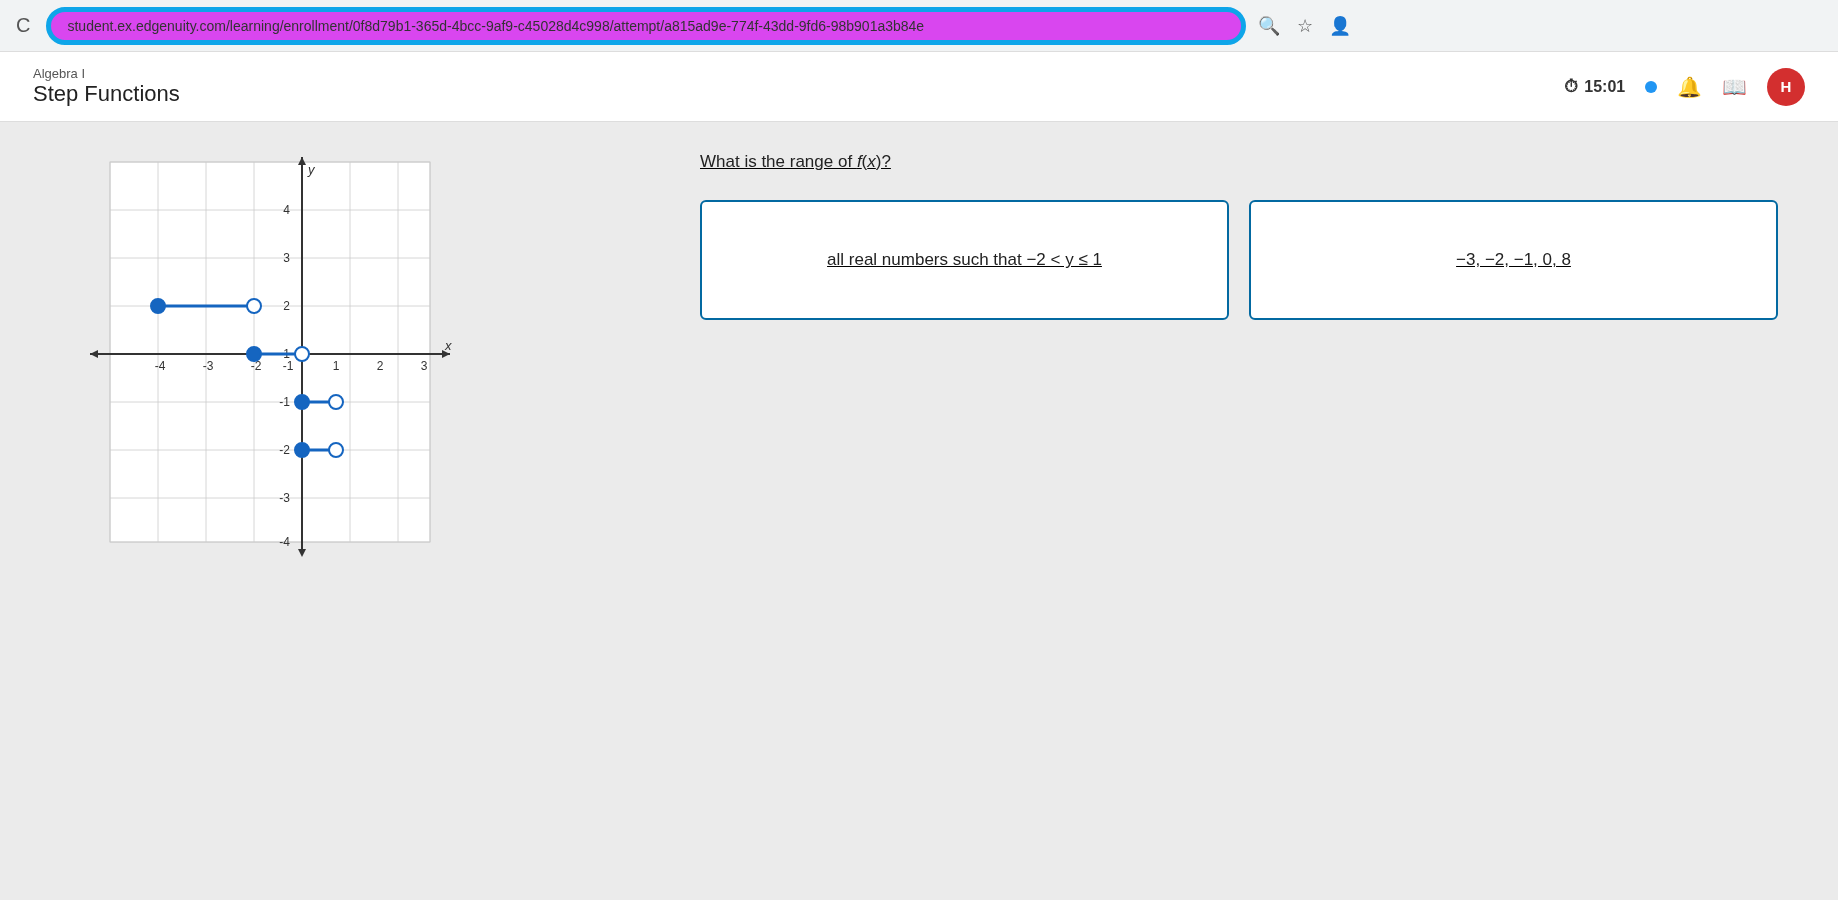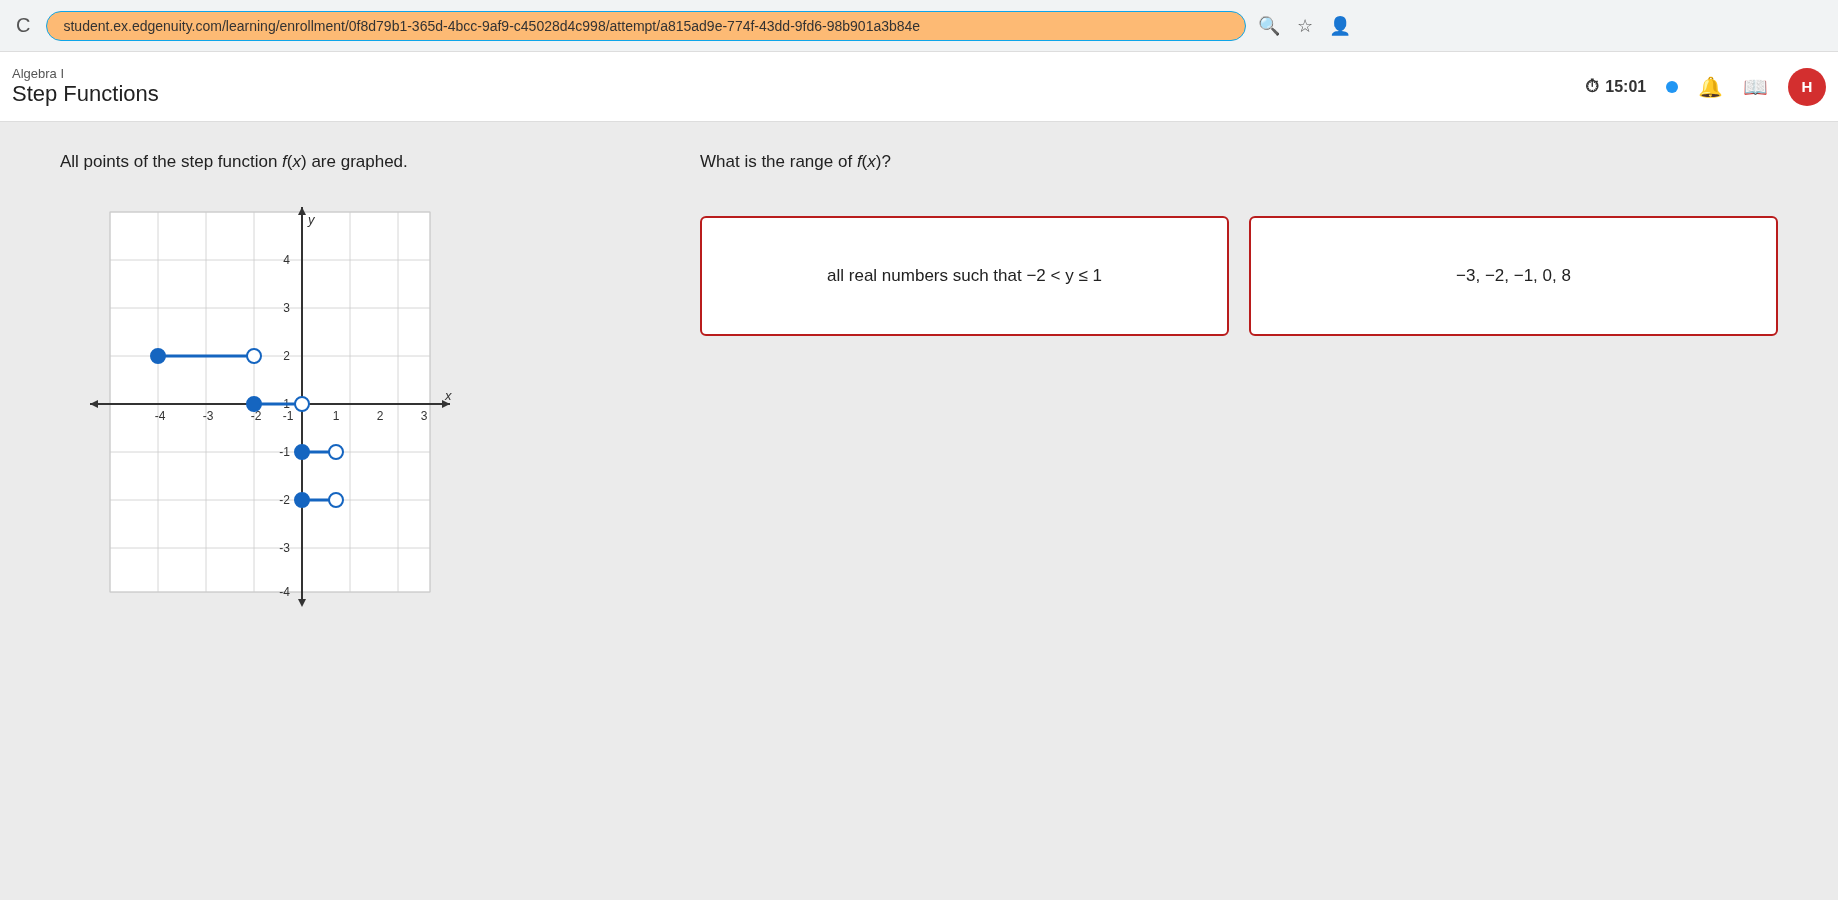--- a/index.html
+++ b/index.html
@@ -22,40 +22,40 @@
       border-bottom: 1px solid #ddd;
     }
     .browser-back {
       font-size: 20px;
       color: #555;
       cursor: pointer;
       margin-right: 4px;
     }
     .browser-url-bar {
       flex: 1;
-      background: #fdba74;
-      border: 1px solid #0ea5e9;
+      background: #d946ef;
+      border: 5px solid #0ea5e9;
       border-radius: 20px;
       padding: 6px 16px;
       font-size: 14px;
       color: #333;
       max-width: 1200px;
     }
     .browser-icons {
       display: flex;
       gap: 16px;
       align-items: center;
       font-size: 18px;
       color: #555;
     }
 
     
     .app-header {
       background: white;
-      padding: 10px 12px;
+      padding: 10px 33px;
       display: flex;
       align-items: center;
       justify-content: space-between;
       border-bottom: 1px solid #ddd;
       height: 70px;
     }
     .app-header-left {
       display: flex;
       flex-direction: column;
     }
@@ -137,35 +137,36 @@
       width: 380px;
       height: 420px;
       margin-left: 20px;
     }
 
     
     .right-panel {
       flex: 1;
       display: flex;
       flex-direction: column;
-      gap: 16px;
+      gap: 0;
+      text-decoration: underline;
     }
     .question-text {
       font-size: 17px;
       color: #222;
       margin-bottom: 28px;
     }
     .answer-grid {
       display: grid;
       grid-template-columns: 1fr 1fr;
       gap: 20px;
     }
     .answer-choice {
       background: white;
-      border: 2px solid #b91c1c;
+      border: 2px solid #0369a1;
       border-radius: 6px;
       padding: 28px 30px;
       font-size: 17px;
       color: #222;
       cursor: pointer;
       min-height: 120px;
       display: flex;
       align-items: center;
       justify-content: center;
       text-align: center;
@@ -198,23 +199,20 @@
     <div class="dot-indicator"></div>
     <span class="header-icon-btn">🔔</span>
     <span class="header-icon-btn">📖</span>
     <div class="avatar-btn">H</div>
   </div>
 </div>
 
 <div class="main-content">
 
   <div class="left-panel">
-    <p class="problem-text">
-      All points of the step function <em>f</em>(<em>x</em>) are graphed.
-    </p>
 
     <div class="graph-container">
       <svg width="380" height="420">
 
         <rect x="30" y="10" width="320" height="380" fill="white" stroke="#ccc" stroke-width="1"></rect>
 
         <line x1="30" y1="10" x2="30" y2="390" stroke="#ccc" stroke-width="0.8"></line>
         <line x1="78" y1="10" x2="78" y2="390" stroke="#ccc" stroke-width="0.8"></line>
         <line x1="126" y1="10" x2="126" y2="390" stroke="#ccc" stroke-width="0.8"></line>
         <line x1="174" y1="10" x2="174" y2="390" stroke="#ccc" stroke-width="0.8"></line>

